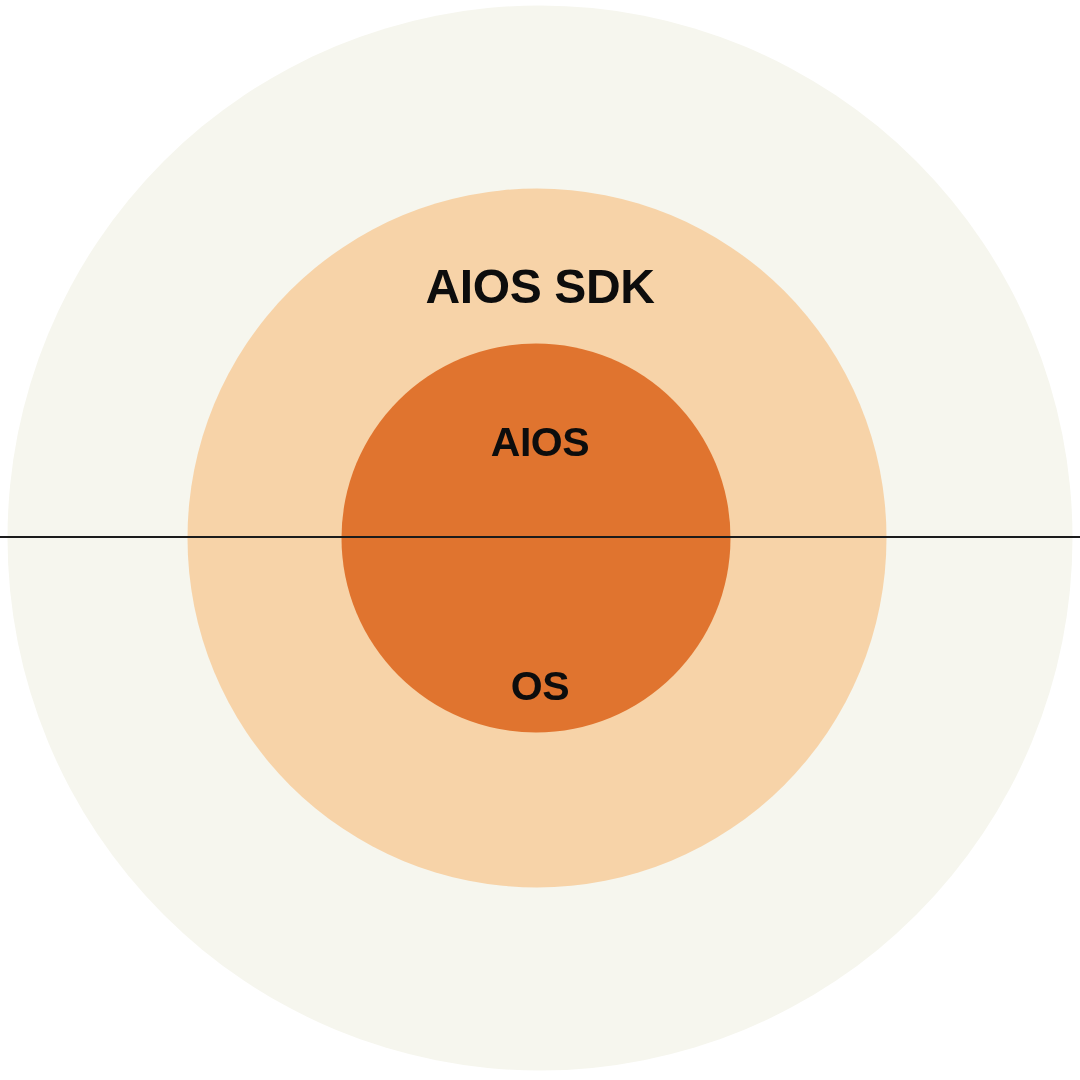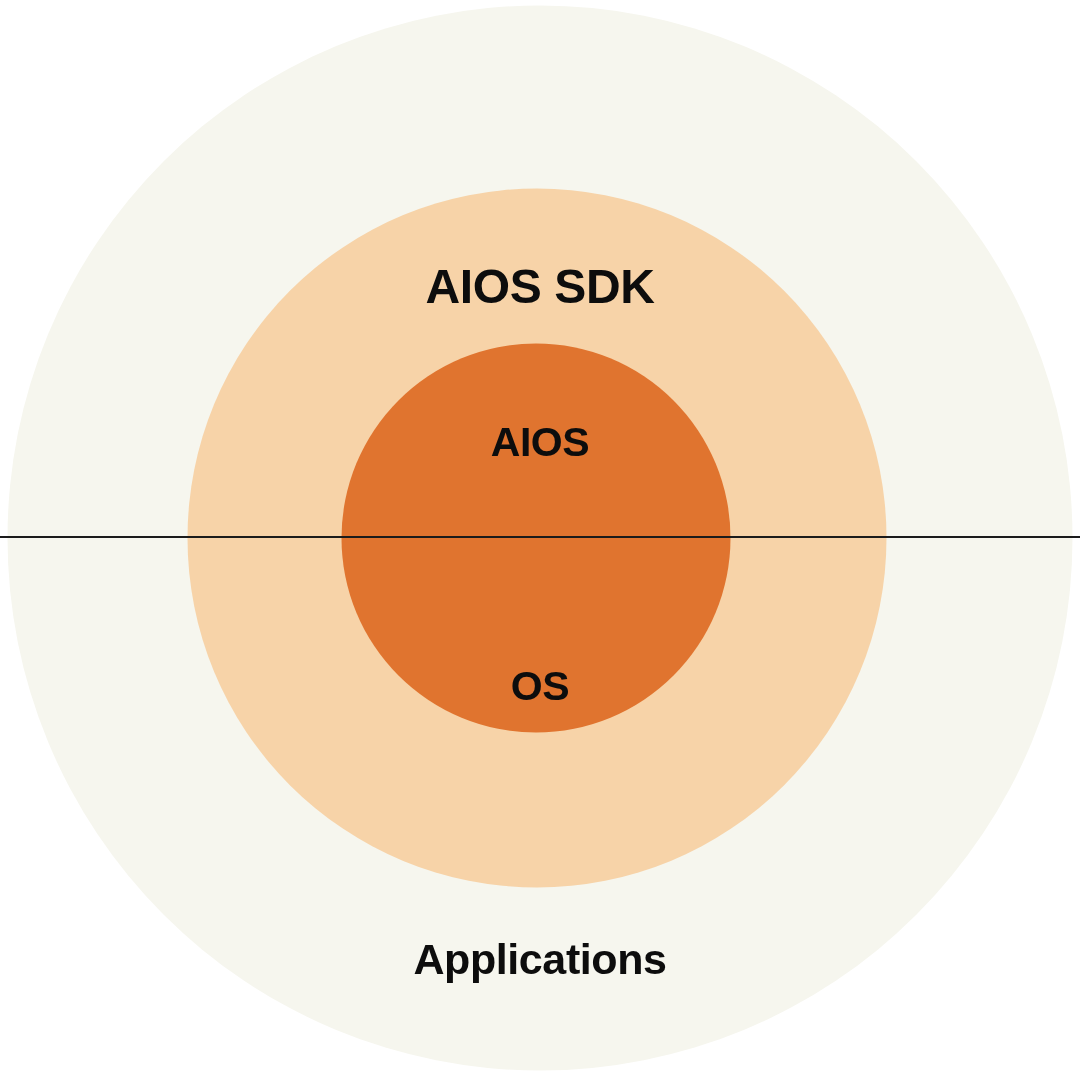--- a/index.html
+++ b/index.html
@@ -106,15 +106,14 @@
   <div id="divider"></div>
 
 
   <div class="label" id="label-aios-sdk">AIOS SDK</div>
 
   <div class="label" id="label-aios">AIOS</div>
 
   <div class="label" id="label-os">OS</div>
 
 
-  <div class="label" id="label-applications">Applications</div>
 
 </div>
 
 </body></html>

